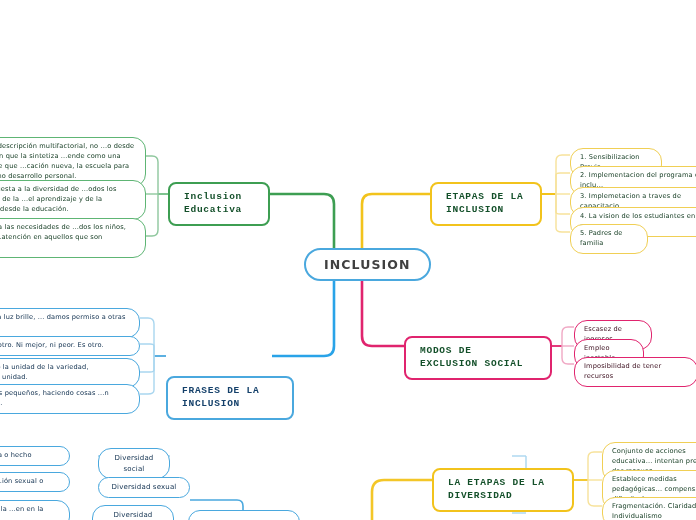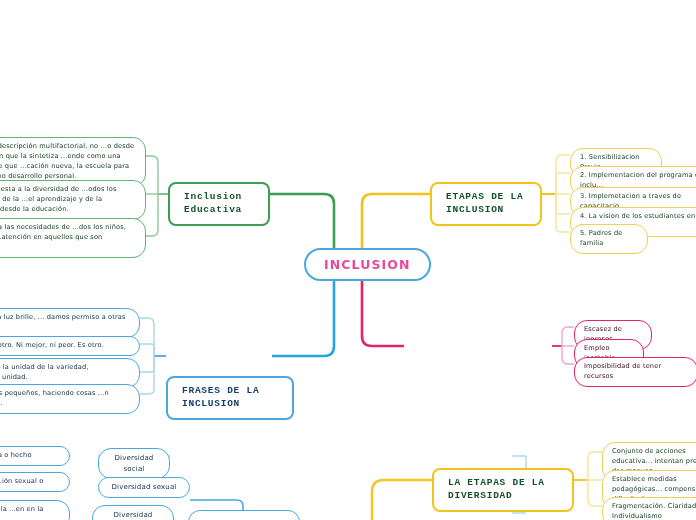--- a/index.html
+++ b/index.html
@@ -8,21 +8,21 @@
   #canvas{position:absolute;inset:0;width:696px;height:520px;}
   svg.links{position:absolute;left:0;top:0;width:696px;height:520px;pointer-events:none;}
 
   .node{position:absolute;box-sizing:border-box;background:#ffffff;
         display:flex;align-items:center;}
   .node .txt{display:block;width:100%;}
 
   
   .central{border:2px solid #4aa8de;border-radius:22px;
            padding:7px 18px;left:304px;top:248px;}
-  .central .txt{color:#ec4899;font-weight:bold;font-size:12.5px;letter-spacing:1.1px;
+  .central .txt{color:#404040;font-weight:bold;font-size:12.5px;letter-spacing:1.1px;
                 text-align:center;}
 
   
   .l1{border-radius:8px;padding:7px 14px;border-width:2px;border-style:solid;font-family:Liberation Mono, monospace;}
   .l1 .txt{font-weight:bold;font-size:9.5px;letter-spacing:.75px;line-height:1.35;}
 
   .green-node{border-color:#3d9e52;}
   .green-node .txt{color:#14502a;}
   .yellow-node{border-color:#f2c31c;}
   .yellow-node .txt{color:#14502a;}
@@ -152,20 +152,23 @@
   <div class="node l2 blue clipped-left" style="left:-72px;top:336px;width:212px;">
     <span class="txt">...Nadie es como otro. Ni mejor, ni peor. Es otro.</span>
   </div>
   <div class="node l2 blue clipped-left" style="left:-72px;top:358px;width:212px;">
     <span class="txt">...verso no es sólo la unidad de la variedad, ...diversidad en la unidad.</span>
   </div>
   <div class="node l2 blue clipped-left" style="left:-72px;top:384px;width:212px;">
     <span class="txt">...ueña, en lugares pequeños, haciendo cosas ...n cambiar el mundo.</span>
   </div>
 
+  <div class="node l1 pink-node" style="left:404px;top:336px;width:148px;">
+    <span class="txt">MODOS DE EXCLUSION SOCIAL</span>
+  </div>
 
   <div class="node l2 pink" style="left:574px;top:320px;width:78px;">
     <span class="txt">Escasez de ingresos</span>
   </div>
   <div class="node l2 pink" style="left:574px;top:339px;width:70px;">
     <span class="txt">Empleo inestable</span>
   </div>
   <div class="node l2 pink" style="left:574px;top:357px;width:124px;">
     <span class="txt">Imposibilidad de tener recursos</span>
   </div>

